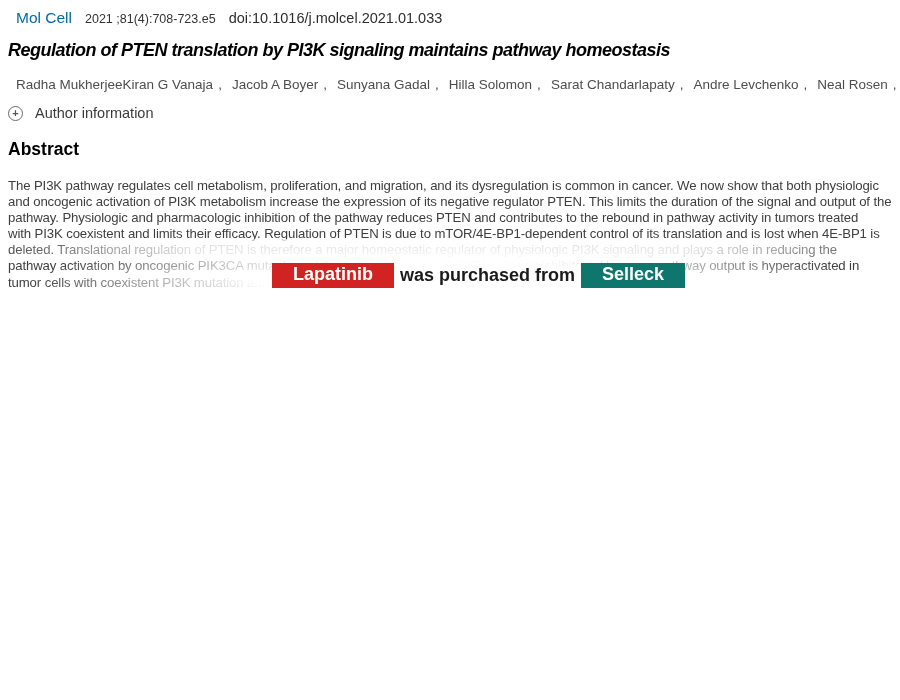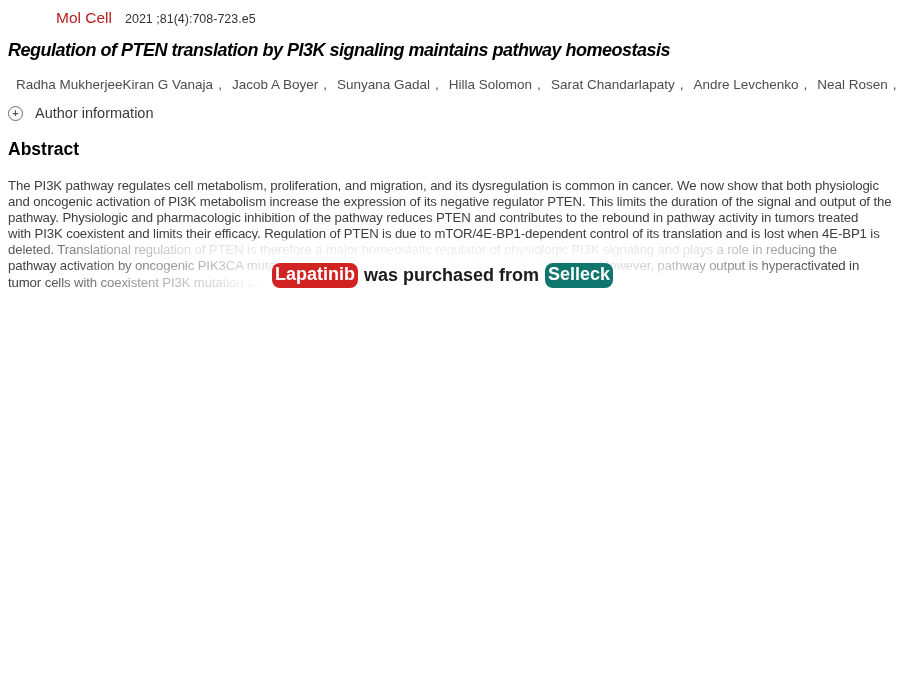--- a/index.html
+++ b/index.html
@@ -1,20 +1,20 @@
 <!DOCTYPE html>
 <html><head>
 <meta charset="utf-8">
 <style>
   html,body{margin:0;padding:0;background:#ffffff;}
   body{width:900px;height:700px;font-family:"Liberation Sans",sans-serif;}
   .page{position:relative;width:900px;height:700px;background:#fff;overflow:hidden;}
 
   .header-row{position:absolute;left:16px;top:9px;display:flex;align-items:baseline;gap:13px;color:#333;white-space:nowrap;}
-  .journal{font-size:15.5px;color:#b91c1c;margin-left:40px;}
+  .journal{font-size:15.5px;color:#0369a1;}
   .citation{font-size:12.5px;color:#333;}
   .doi{font-size:14.5px;color:#2e2e2e;}
 
   .title{position:absolute;left:8px;top:40px;margin:0;font-size:18px;font-weight:bold;
          color:#000;letter-spacing:-0.5px;white-space:nowrap;font-style:italic;}
 
   .authors{position:absolute;left:16px;top:77px;font-size:13.5px;color:#4d4d4d;white-space:nowrap;}
   .author{cursor:pointer;margin-top:42px;}
   .sep{margin:0 10px 0 5px;color:#4d4d4d;}
 
@@ -30,31 +30,32 @@
             letter-spacing:-0.12px;color:#3e3e3e;}
   .abstract .line{height:16.1px;white-space:nowrap;}
 
   .fade-overlay{position:absolute;left:0;top:239px;width:900px;height:64px;pointer-events:none;
      background:
        radial-gradient(ellipse 420px 38px at 445px 41px, rgba(255,255,255,1) 45%, rgba(255,255,255,0) 100%),
        radial-gradient(ellipse 460px 19px at 445px 11px, rgba(255,255,255,0.85) 55%, rgba(255,255,255,0) 100%);}
 
   .tooltip{position:absolute;left:272px;top:263px;display:flex;align-items:center;
            font-size:18px;font-weight:bold;color:#1b1b1b;white-space:nowrap;}
-  .hl{padding:1px 3px 3px;border-radius:8px;}
+  .hl{padding:1px 21px 3px;}
   .mid{margin:0 6px;}
 </style>
 </head>
 <body>
 
 <div class="page">
 
   <div class="header-row">
     <span class="journal">Mol Cell</span>
     <span class="citation">2021 ;81(4):708-723.e5</span>
+    <span class="doi">doi:10.1016/j.molcel.2021.01.033</span>
   </div>
 
   <h1 class="title">Regulation of PTEN translation by PI3K signaling maintains pathway homeostasis</h1>
 
   <div class="authors"><span class="author">Radha MukherjeeKiran G Vanaja</span><span class="sep">,</span><span class="author">Jacob A Boyer</span><span class="sep">,</span><span class="author">Sunyana Gadal</span><span class="sep">,</span><span class="author">Hilla Solomon</span><span class="sep">,</span><span class="author">Sarat Chandarlapaty</span><span class="sep">,</span><span class="author">Andre Levchenko</span><span class="sep">,</span><span class="author">Neal Rosen</span><span class="sep">,</span></div>
 
   <div class="author-info">
     <span class="plus-icon">+</span>
     <span>Author information</span>
   </div>

